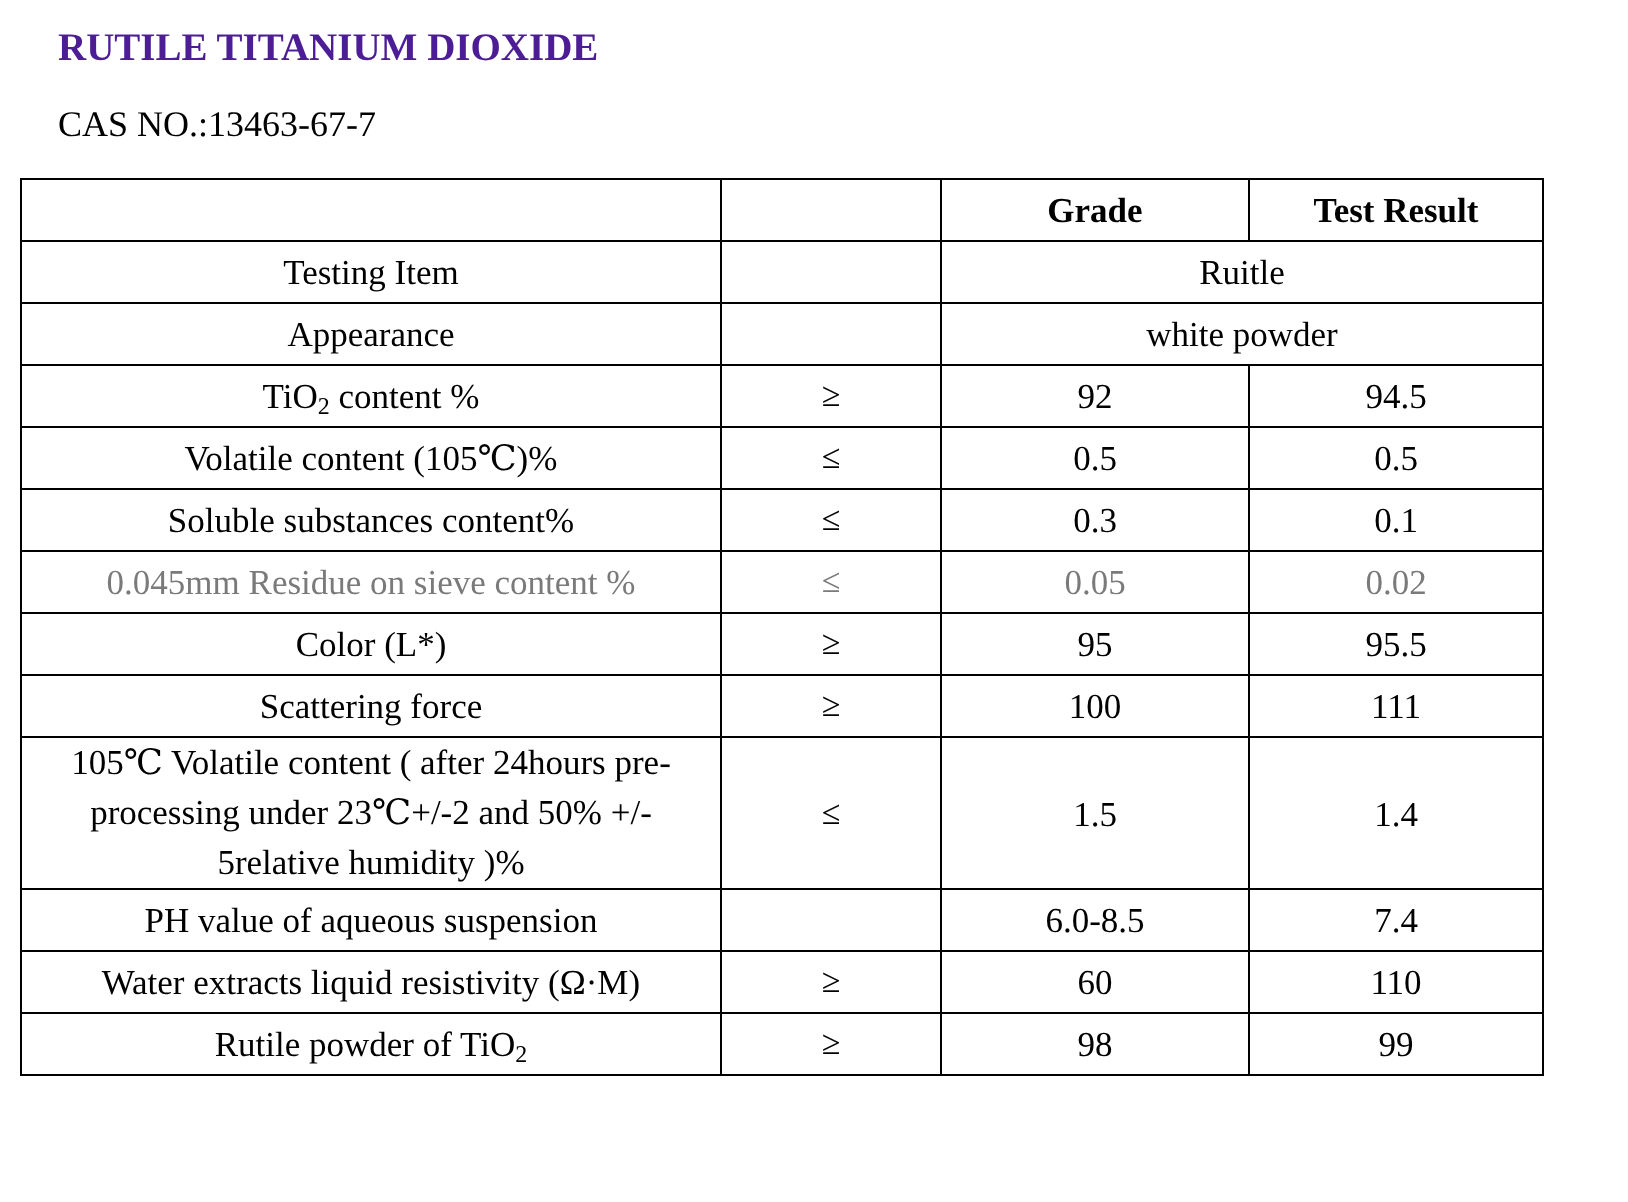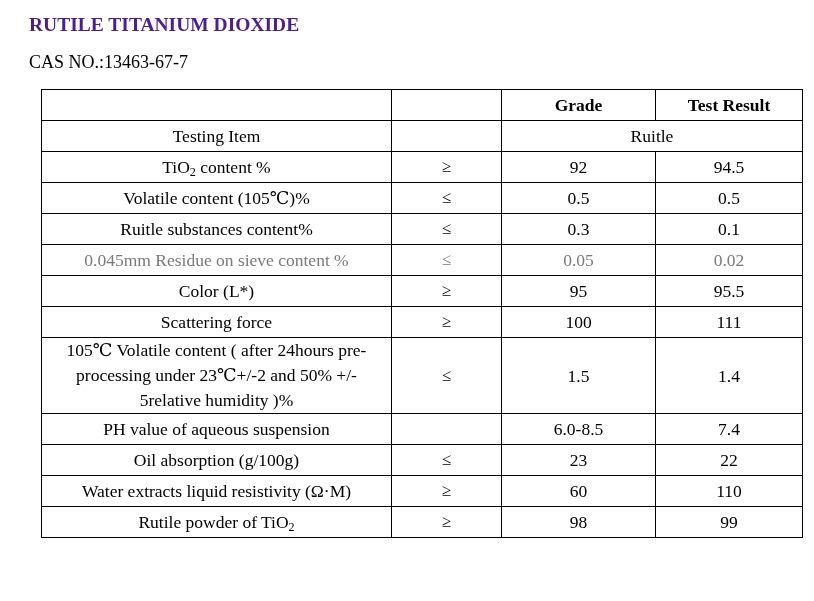--- a/index.html
+++ b/index.html
@@ -1,21 +1,21 @@
 <!DOCTYPE html>
 <html><head>
 <meta charset="utf-8">
 <style>
   html, body { margin: 0; padding: 0; background: #ffffff; }
   body { width: 814px; height: 601px; position: relative; overflow: hidden;
          font-family: "Liberation Serif", "DejaVu Serif", serif; color: #000; }
   .title { position: absolute; left: 29px; top: 14px; font-size: 19.5px; font-weight: bold;
            color: #4c1d95; letter-spacing: 0px; white-space: nowrap; }
   .cas { position: absolute; left: 29px; top: 52px; font-size: 18px; color: #000; white-space: nowrap; }
-  table { position: absolute; left: 41px; top: 89px; border-collapse: collapse; table-layout: fixed;
+  table { position: absolute; left: 10px; top: 89px; border-collapse: collapse; table-layout: fixed;
           width: 761px; border-radius: 29px; }
   td { border: 1.4px solid #000; text-align: center; vertical-align: middle; font-size: 17.5px;
        padding: 0 4px; line-height: 24px; white-space: nowrap; overflow: hidden; }
   td.bold { font-weight: bold; }
   td.sym { font-size: 17px; }
   td.wrap { white-space: normal; line-height: 25px; }
   tr { height: 31px; }
   tr.tall { height: 71px; }
   .faded { color: #7a7a7a; }
   sub { font-size: 12px; vertical-align: -3px; line-height: 0; }
@@ -39,33 +39,38 @@
     <td></td>
     <td class="bold">Grade</td>
     <td class="bold">Test Result</td>
   </tr>
   <tr>
     <td>Testing Item</td>
     <td></td>
     <td colspan="2">Ruitle</td>
   </tr>
   <tr>
+    <td>Appearance</td>
+    <td></td>
+    <td colspan="2">white powder</td>
+  </tr>
+  <tr>
     <td><span>TiO</span><sub>2</sub><span> content %</span></td>
     <td class="sym">≥</td>
     <td>92</td>
     <td>94.5</td>
   </tr>
   <tr>
     <td>Volatile content (105℃)%</td>
     <td class="sym">≤</td>
     <td>0.5</td>
     <td>0.5</td>
   </tr>
   <tr>
-    <td>Ruitle substances content%</td>
+    <td>Soluble substances content%</td>
     <td class="sym">≤</td>
     <td>0.3</td>
     <td>0.1</td>
   </tr>
   <tr>
     <td class="faded">0.045mm Residue on sieve content %</td>
     <td class="sym faded">≤</td>
     <td class="faded">0.05</td>
     <td class="faded">0.02</td>
   </tr>
@@ -87,26 +92,20 @@
     <td>1.5</td>
     <td>1.4</td>
   </tr>
   <tr>
     <td>PH value of aqueous suspension</td>
     <td class="sym"></td>
     <td>6.0-8.5</td>
     <td>7.4</td>
   </tr>
   <tr>
-    <td>Oil absorption (g/100g)</td>
-    <td class="sym">≤</td>
-    <td>23</td>
-    <td>22</td>
-  </tr>
-  <tr>
     <td>Water extracts liquid resistivity (Ω·M)</td>
     <td class="sym">≥</td>
     <td>60</td>
     <td>110</td>
   </tr>
   <tr>
     <td><span>Rutile powder of TiO</span><sub>2</sub><span></span></td>
     <td class="sym">≥</td>
     <td>98</td>
     <td>99</td>

